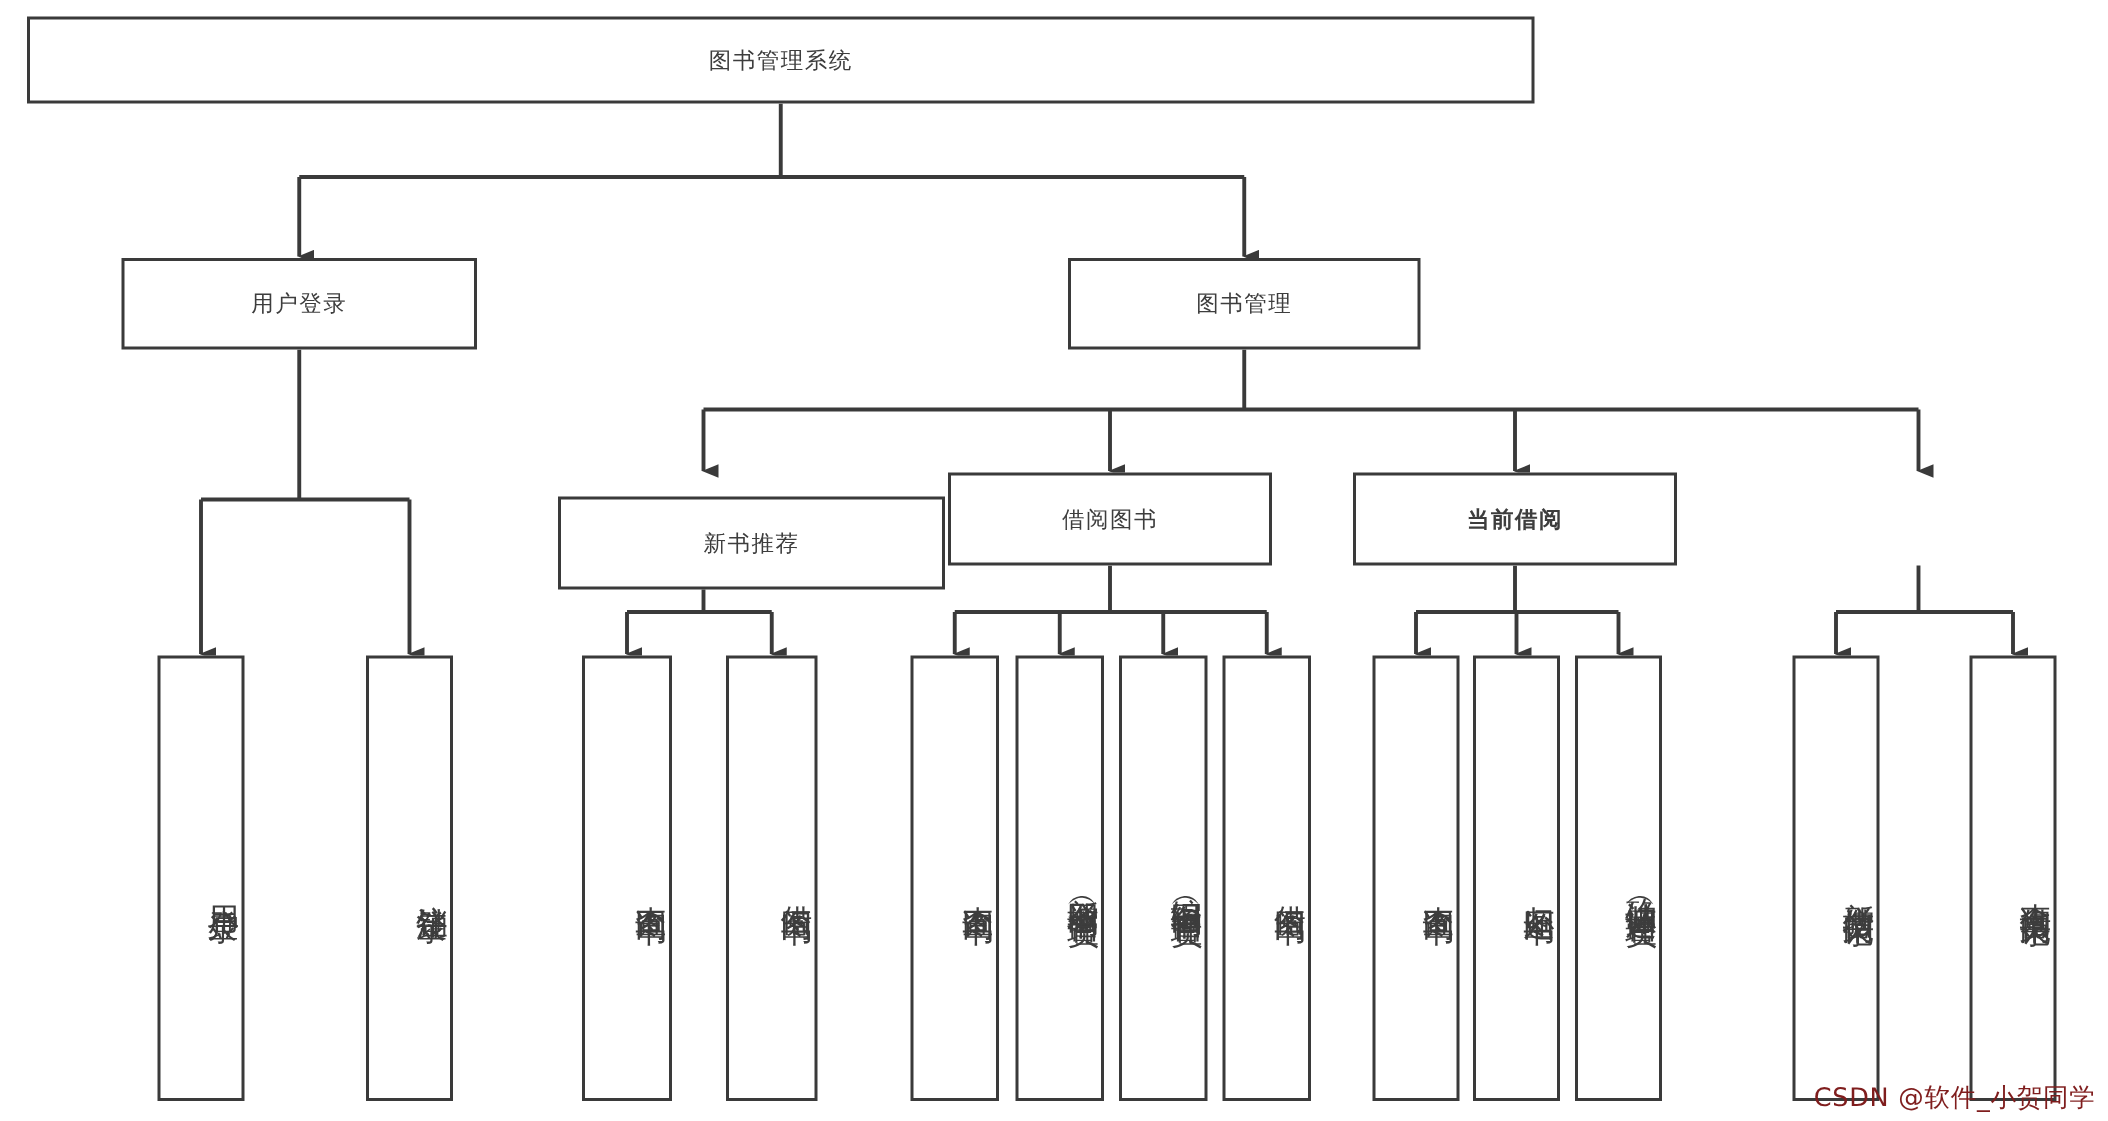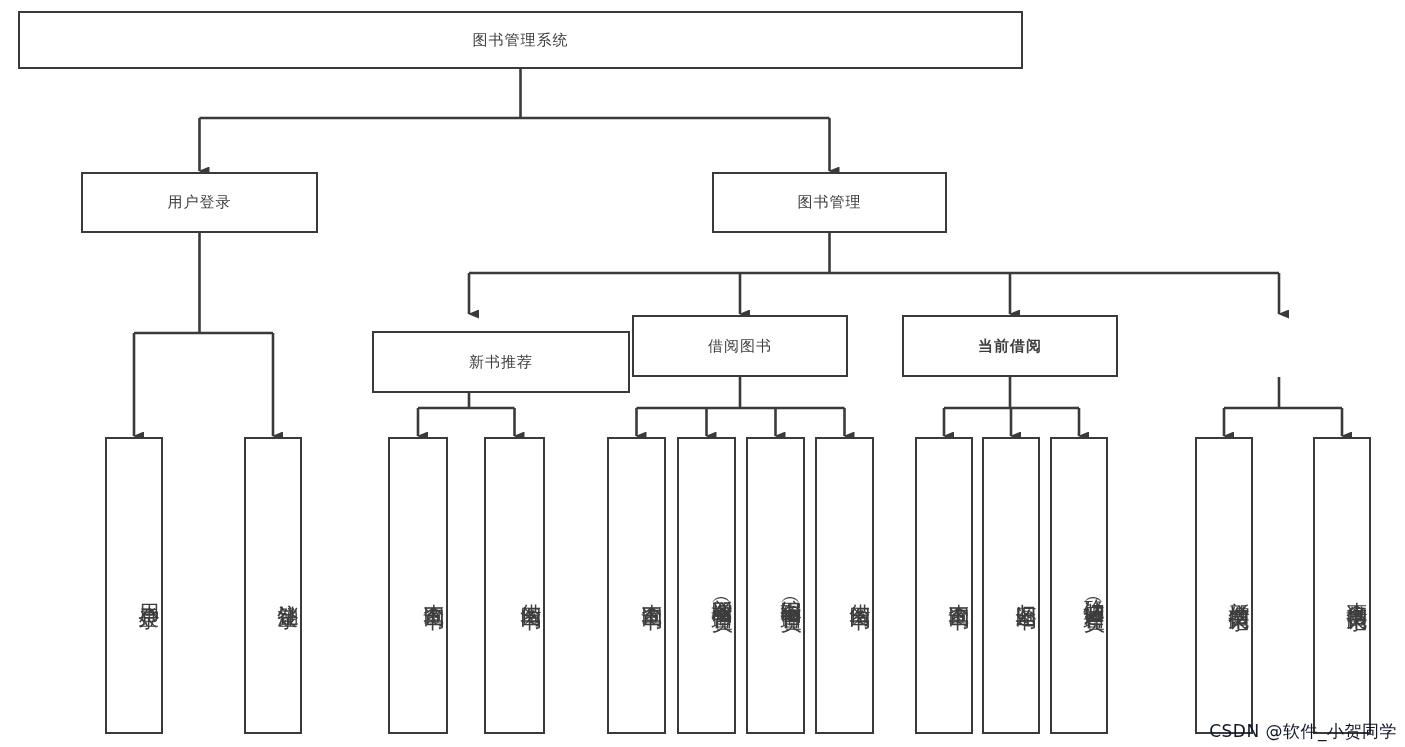--- a/index.html
+++ b/index.html
@@ -57,21 +57,21 @@
     writing-mode: vertical-rl;
     text-orientation: upright;
     display: block;
     max-height: 100%;
   }
   #watermark {
     position: absolute;
     right: 8px;
     bottom: 4px;
     font-size: 17px;
-    color: #0f172a;
+    color: #7f1d1d;
     letter-spacing: 0.5px;
     white-space: nowrap;
     user-select: none;
   }
 </style>
 </head>
 <body>
 
 <div id="diagram-root">
 

